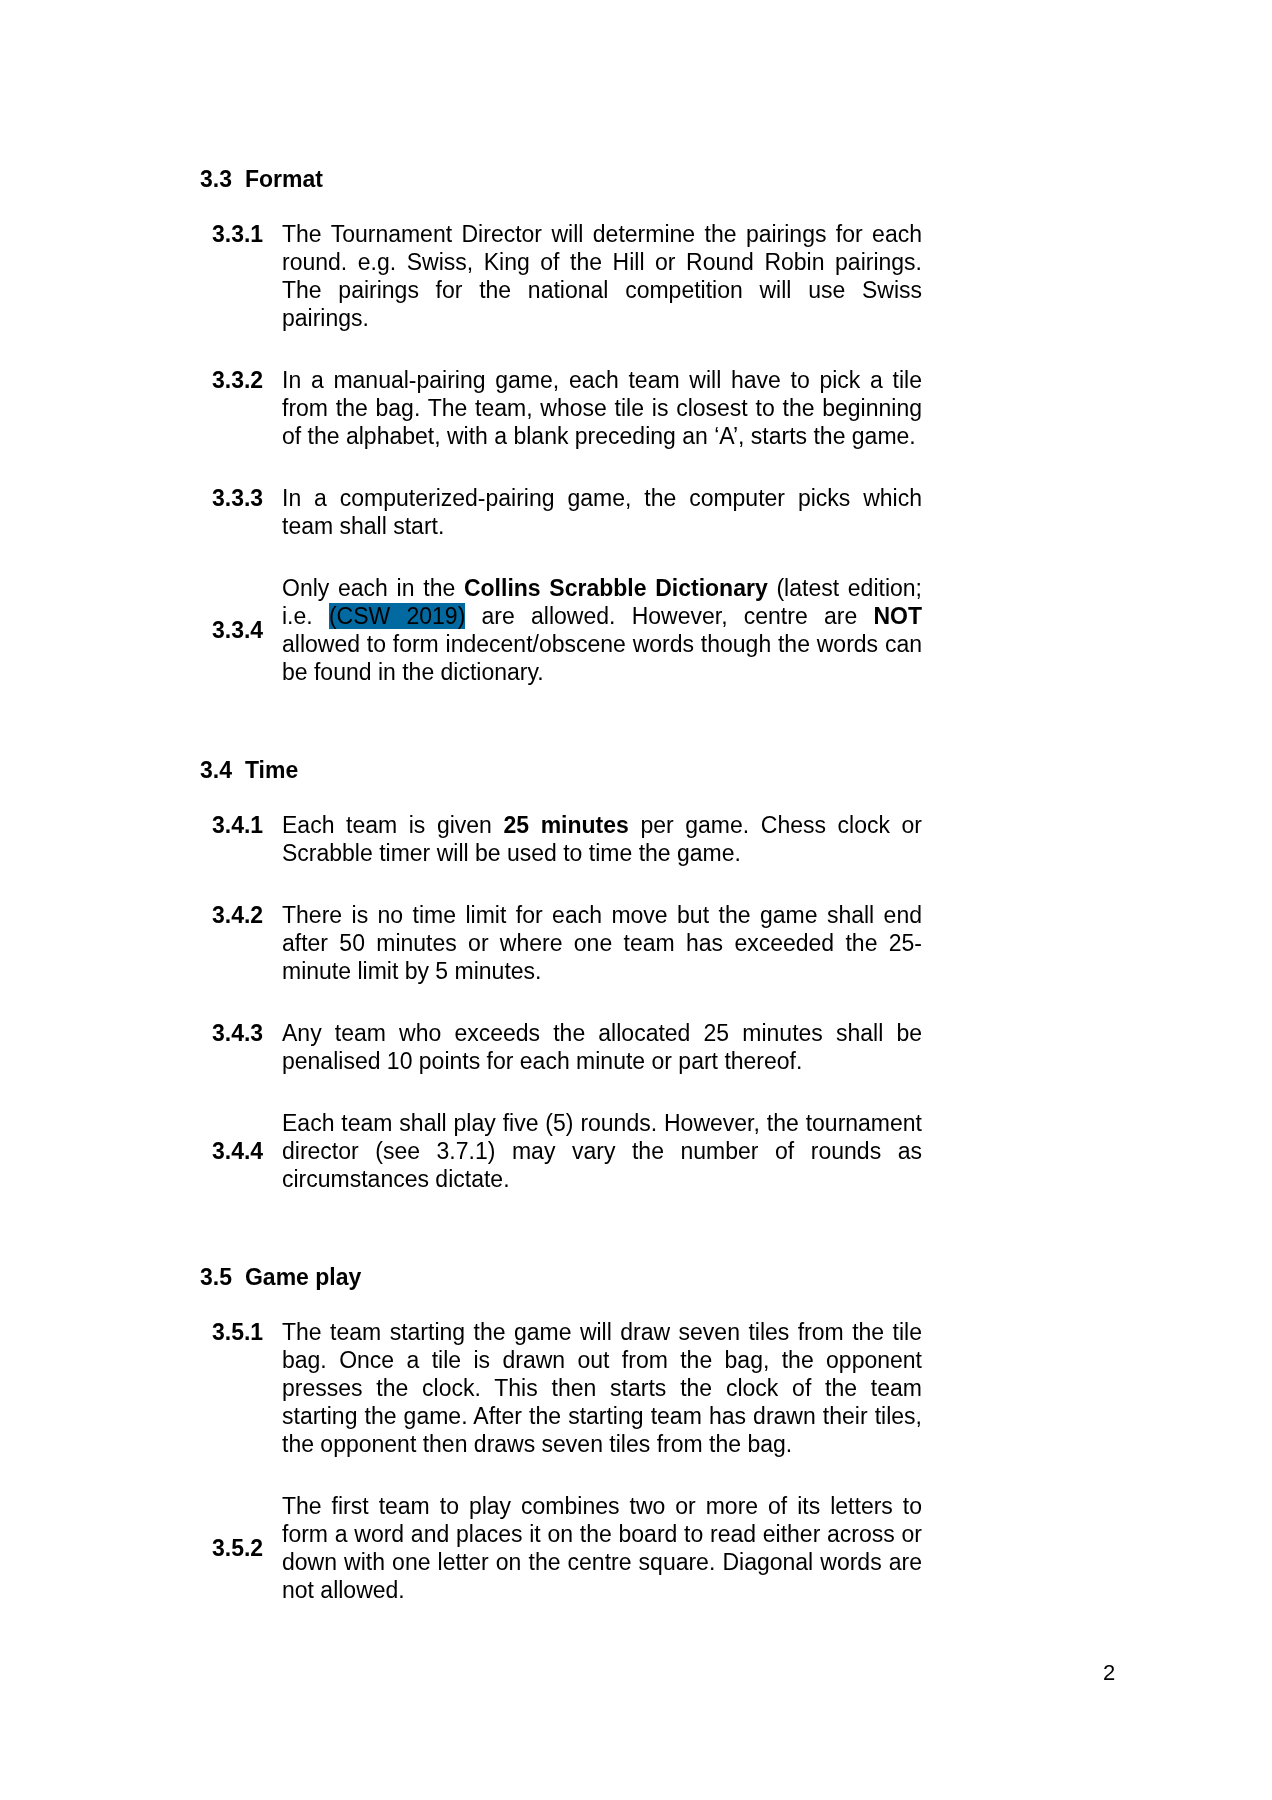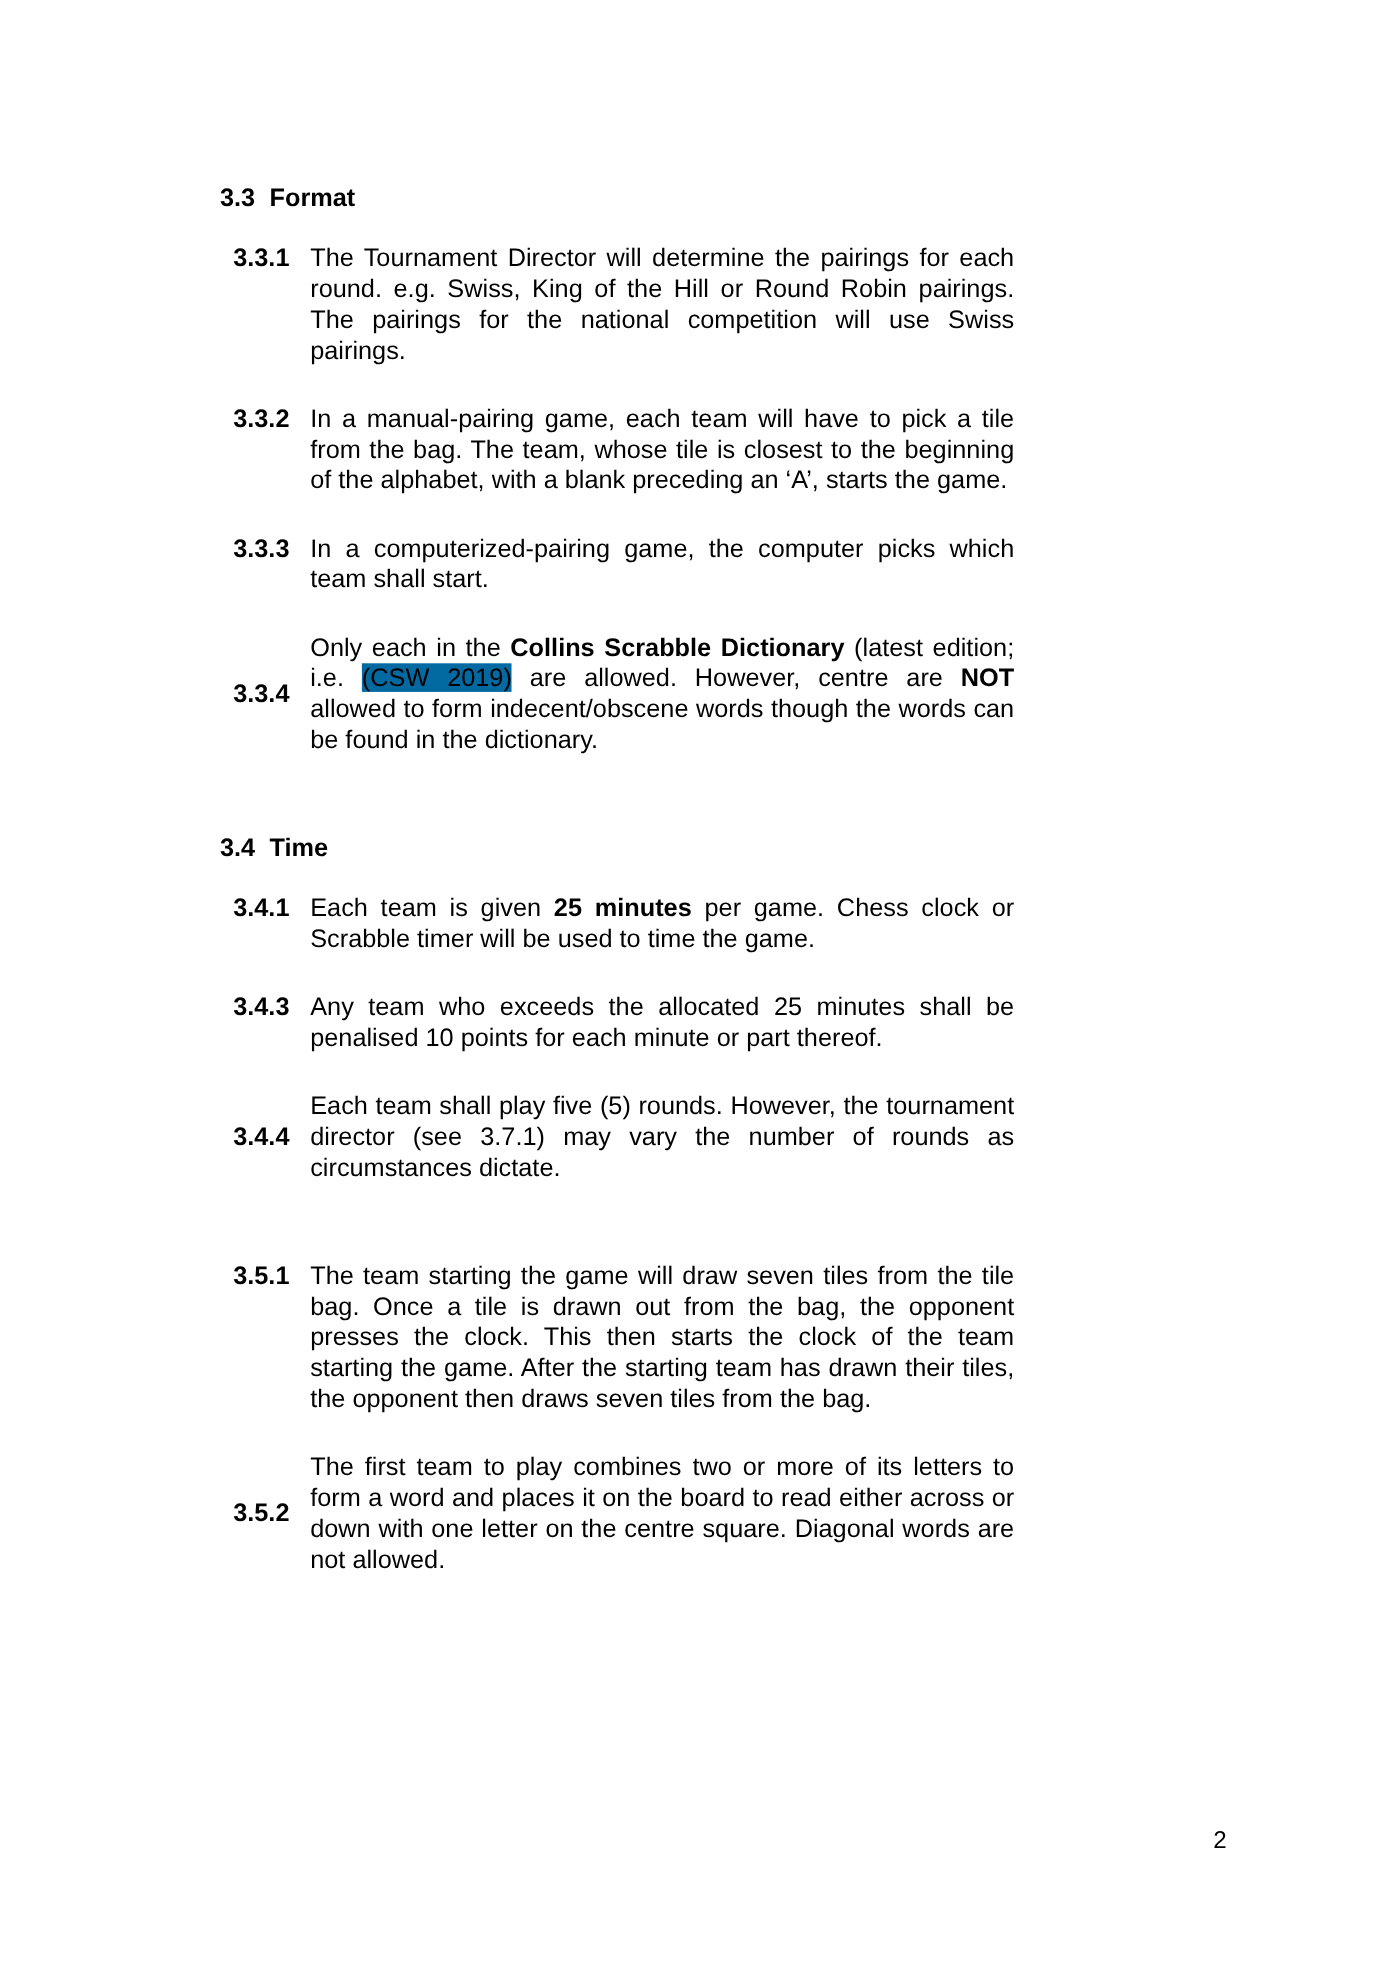--- a/index.html
+++ b/index.html
@@ -85,33 +85,38 @@
   </div>
 
   <div class="section">
     <h2 class="section-heading"><span>3.4</span><span class="hlabel">Time</span></h2>
 
     <div class="rule-item">
       <span class="rule-num">3.4.1</span>
       <p class="rule-text"><span>Each team is given </span><span class="b">25 minutes</span><span> per game. Chess clock or Scrabble timer will be used to time the game.</span></p>
     </div>
 
+    <div class="rule-item">
+      <span class="rule-num">3.4.2</span>
+      <p class="rule-text"><span>There is no time limit for each move but the game shall end after 50 minutes or where one team has exceeded the 25-minute limit by 5 minutes.</span></p>
+    </div>
 
     <div class="rule-item">
       <span class="rule-num">3.4.3</span>
       <p class="rule-text"><span>Any team who exceeds the allocated 25 minutes shall be penalised 10 points for each minute or part thereof.</span></p>
     </div>
 
     <div class="rule-item">
       <span class="rule-num">3.4.4</span>
       <p class="rule-text"><span>Each team shall play five (5) rounds. However, the tournament director (see 3.7.1) may vary the number of rounds as circumstances dictate.</span></p>
     </div>
   </div>
 
   <div class="section">
+    <h2 class="section-heading"><span>3.5</span><span class="hlabel">Game play</span></h2>
 
     <div class="rule-item">
       <span class="rule-num">3.5.1</span>
       <p class="rule-text"><span>The team starting the game will draw seven tiles from the tile bag. Once a tile is drawn out from the bag, the opponent presses the clock. This then starts the clock of the team starting the game. After the starting team has drawn their tiles, the opponent then draws seven tiles from the bag.</span></p>
     </div>
 
     <div class="rule-item">
       <span class="rule-num">3.5.2</span>
       <p class="rule-text"><span>The first team to play combines two or more of its letters to form a word and places it on the board to read either across or down with one letter on the centre square. Diagonal words are not allowed.</span></p>
     </div>

